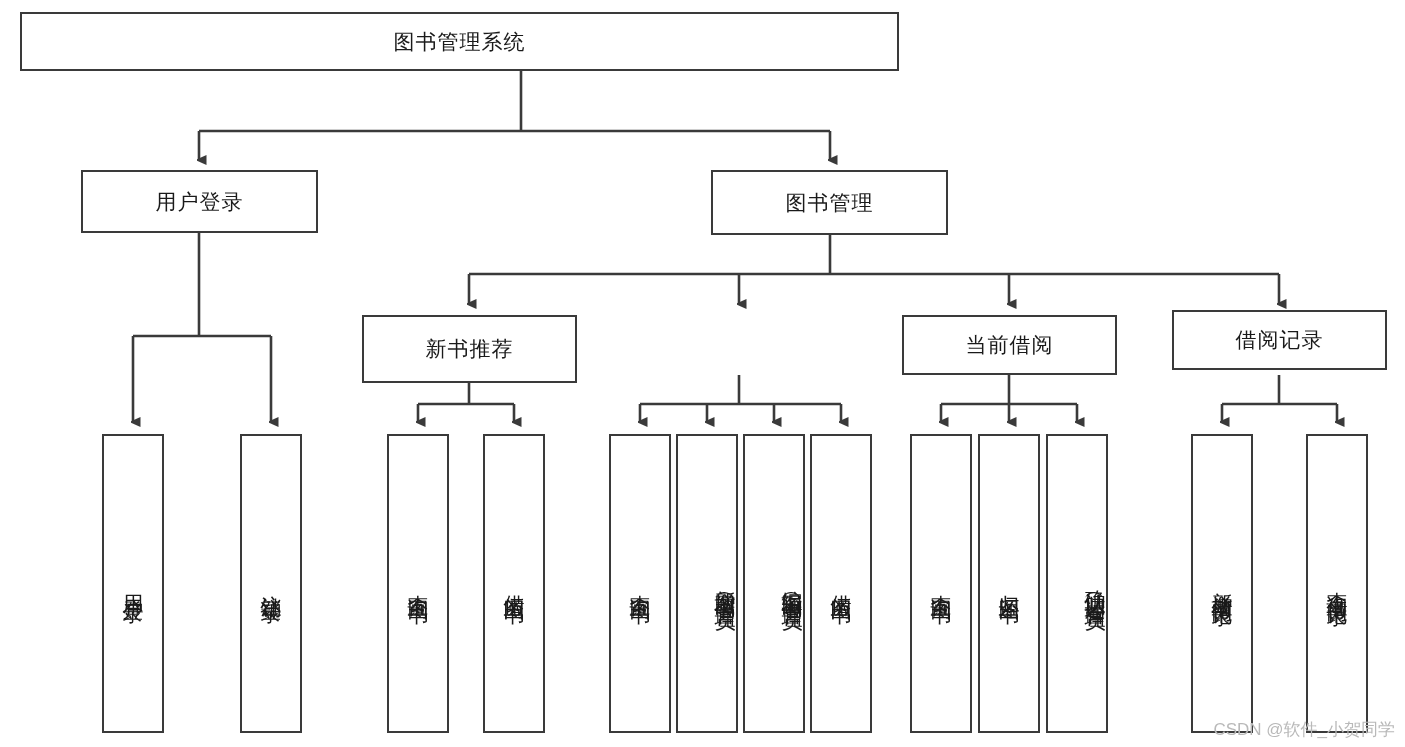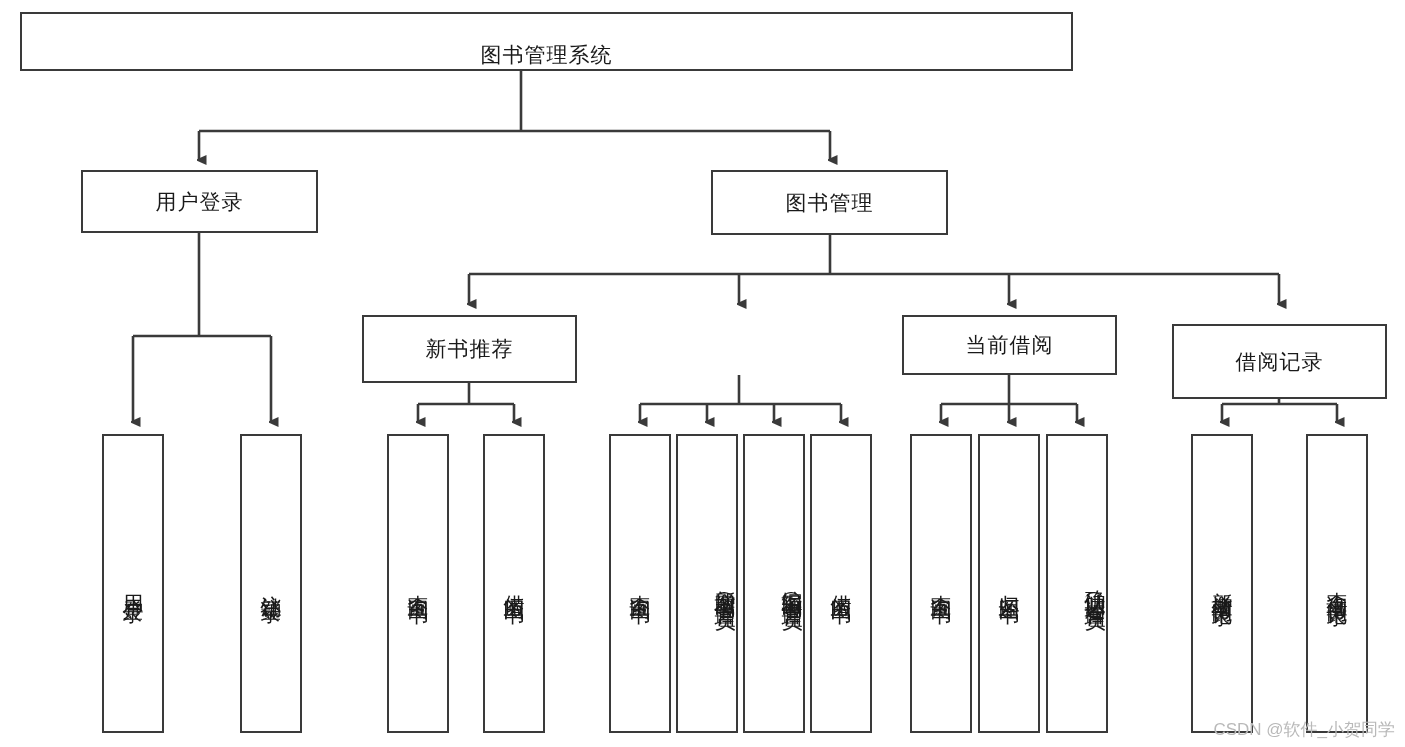--- a/index.html
+++ b/index.html
@@ -117,38 +117,38 @@
       <path d="M 1009 404 L 1009 422" marker-end="url(#arrow)"></path>
       <path d="M 1077 404 L 1077 422" marker-end="url(#arrow)"></path>
 
       <path d="M 1279 375 L 1279 404"></path>
       <path d="M 1222 404 L 1337 404"></path>
       <path d="M 1222 404 L 1222 422" marker-end="url(#arrow)"></path>
       <path d="M 1337 404 L 1337 422" marker-end="url(#arrow)"></path>
     </g>
   </svg>
 
-  <div class="node horiz" style="left:20px; top:12px; width:1053px; height:59px;align-items:flex-end;">
+  <div class="node horiz" style="left:20px; top:12px; width:879px; height:59px;">
     <span class="label">图书管理系统</span>
   </div>
 
   <div class="node horiz" style="left:81px; top:170px; width:237px; height:63px;">
     <span class="label">用户登录</span>
   </div>
   <div class="node horiz" style="left:711px; top:170px; width:237px; height:65px;">
     <span class="label">图书管理</span>
   </div>
 
   <div class="node horiz" style="left:362px; top:315px; width:215px; height:68px;">
     <span class="label">新书推荐</span>
   </div>
   <div class="node horiz" style="left:902px; top:315px; width:215px; height:60px;">
     <span class="label">当前借阅</span>
   </div>
-  <div class="node horiz" style="left:1172px; top:324px; width:215px; height:75px;text-align:right;">
+  <div class="node horiz" style="left:1172px; top:310px; width:215px; height:60px;text-align:right;">
     <span class="label">借阅记录</span>
   </div>
 
   <div class="node vert mid" style="left:102px; top:434px; width:62px; height:299px;">
     <span class="label">用户登录</span>
   </div>
   <div class="node vert mid" style="left:240px; top:434px; width:62px; height:299px;">
     <span class="label">注销登录</span>
   </div>
 

